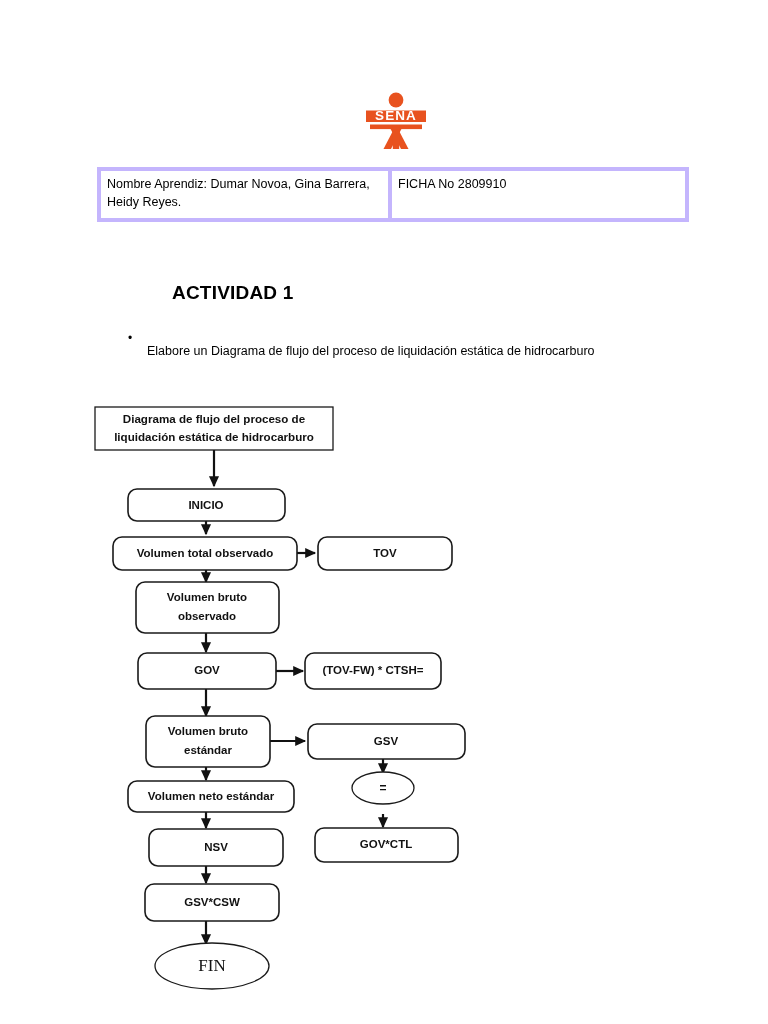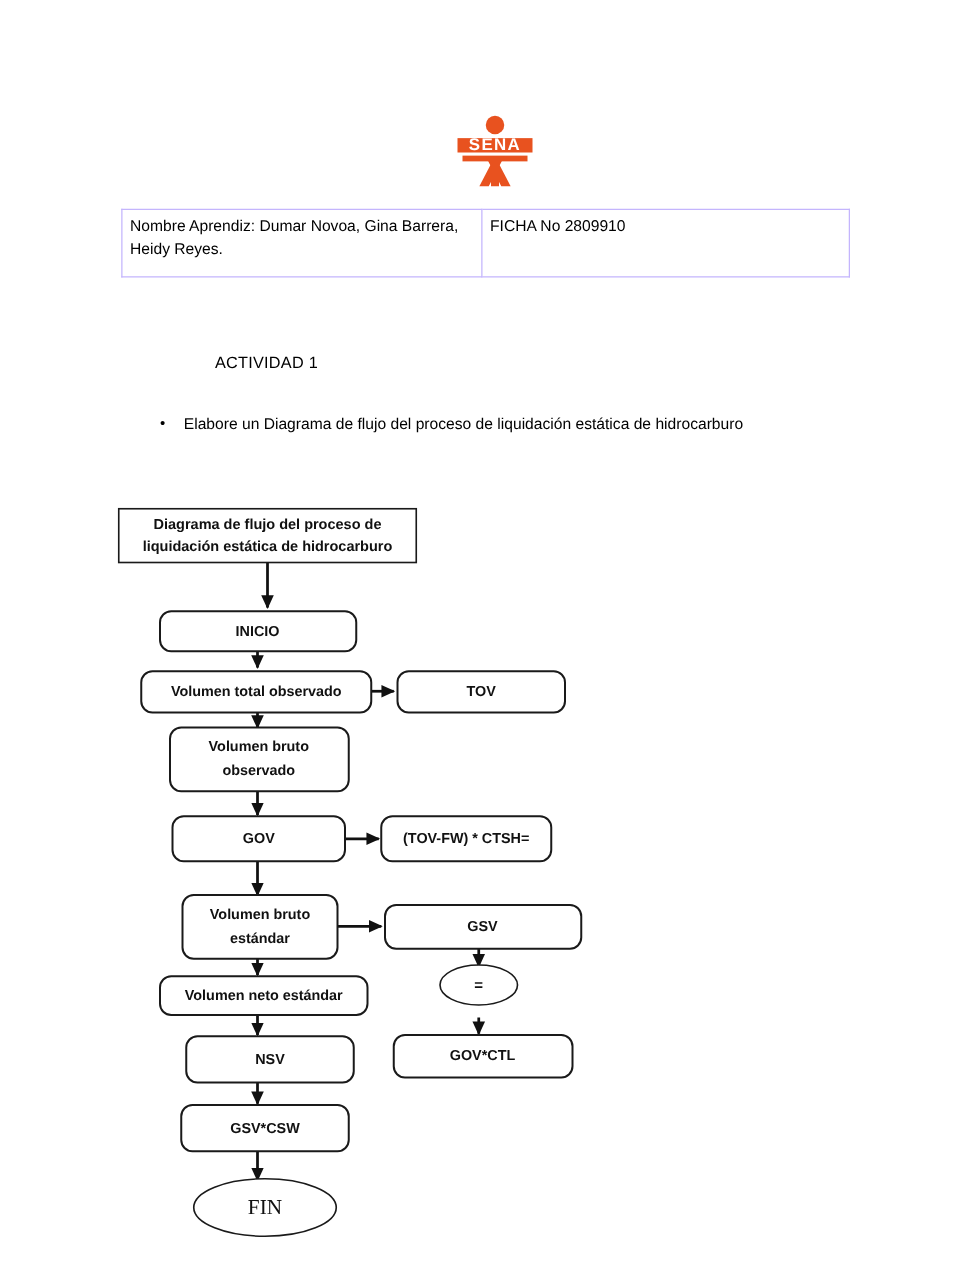--- a/index.html
+++ b/index.html
@@ -30,56 +30,56 @@
   .info-table {
     position: absolute;
     left: 97px;
     top: 167px;
     width: 556px;
     height: 55px;
     border-collapse: collapse;
     table-layout: fixed;
   }
   .info-table td {
-    border: 1px solid #c4b5fd;
+    border: 4px solid #c4b5fd;
     vertical-align: top;
     padding: 5px 6px 4px 6px;
     font-size: 12.5px;
     line-height: 1.42;
     font-family: "Liberation Sans", sans-serif;
   }
   .info-table td.cell-left  { width: 275px; }
   .info-table td.cell-right { width: 281px; }
 
   
   .activity-title {
     position: absolute;
     left: 172px;
     top: 282px;
-    font-size: 13px;
-    font-weight: normal;
+    font-size: 19px;
+    font-weight: bold;
     letter-spacing: 0.2px;
     text-align: right;
   }
   .bullet-row {
     position: absolute;
     left: 128px;
     top: 331px;
     width: 560px;
     font-size: 12.5px;
     display: flex;
     align-items: flex-start;
   }
   .bullet-dot {
     width: 19px;
     flex: 0 0 19px;
     font-size: 12px;
     line-height: 1.2;
   }
-  .bullet-text { line-height: 1.3; }
+  .bullet-text { line-height: 1.3; margin-top: 12px; }
 
   
   #flow {
     position: absolute;
     left: 0;
     top: 0;
     width: 768px;
     height: 1024px;
     pointer-events: none;
   }

